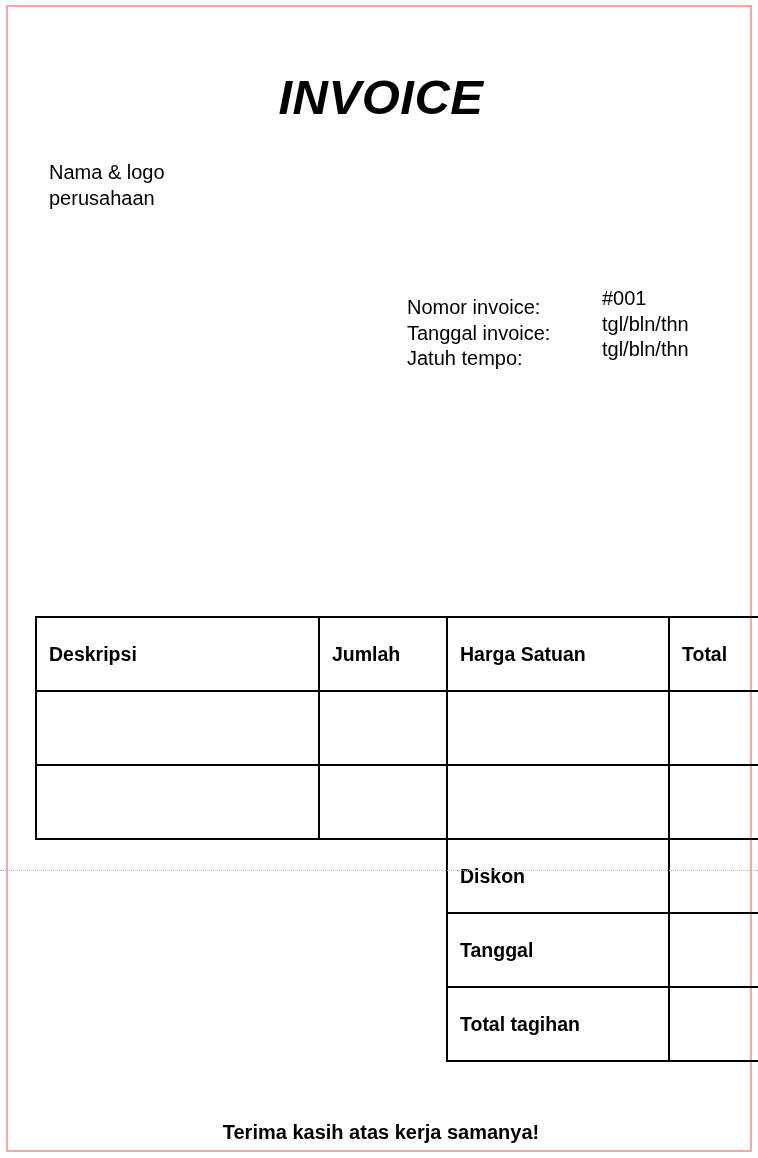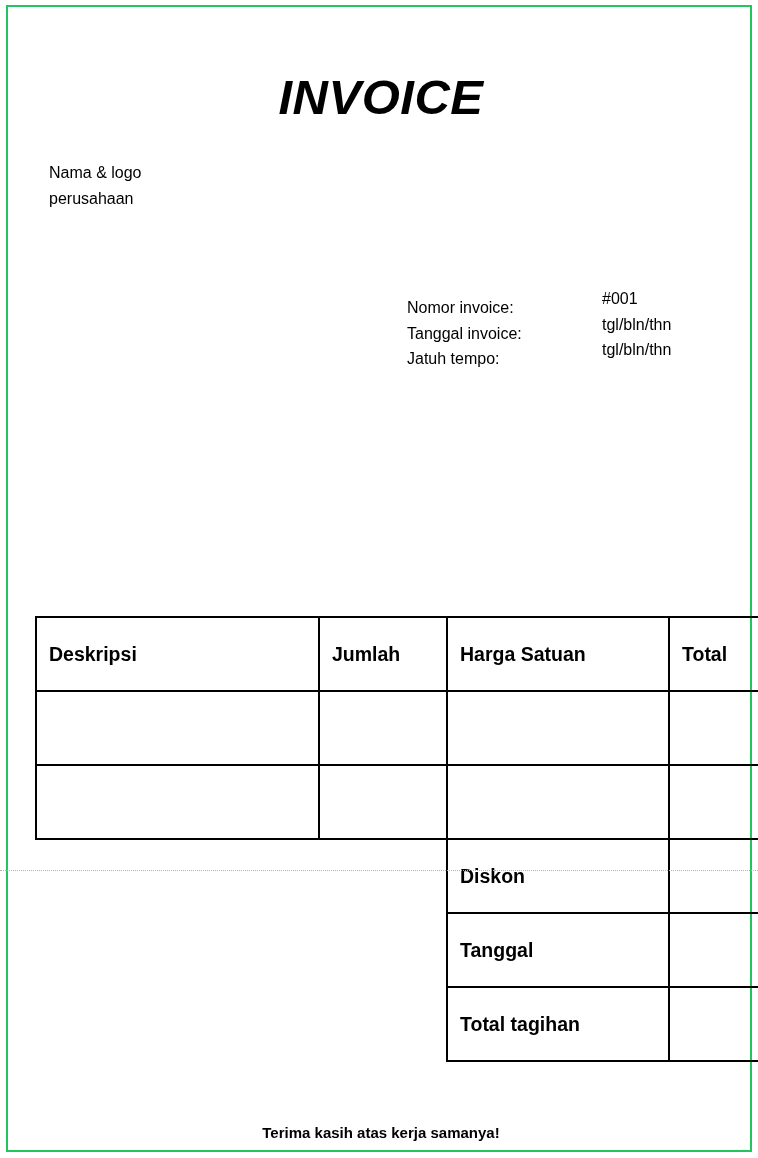--- a/index.html
+++ b/index.html
@@ -17,21 +17,21 @@
   }
 
   
   #page-sheet {
     position: absolute;
     left: 6px;
     top: 5px;
     width: 746px;
     height: 1147px;
     box-sizing: border-box;
-    border: 2px solid #22c55e;
+    border: 2px solid #fca5a5;
     background: #ffffff;
   }
 
   
   #page-break-guide {
     position: absolute;
     left: 0;
     top: 870px;
     width: 758px;
     height: 0;
@@ -49,40 +49,40 @@
     font-size: 49px;
     font-weight: bold;
     font-style: italic;
     letter-spacing: 0.5px;
     line-height: 1;
   }
 
   
   .text-block {
     position: absolute;
-    font-size: 16px;
+    font-size: 20px;
     line-height: 25.5px;
     white-space: pre;
   }
   .bold { font-weight: bold; }
 
   #company-name-block { left: 41px; top: 153px; }
   #company-contact-block { left: 41px; top: 279px; }
   #invoice-meta-labels { left: 399px; top: 288px; }
   #invoice-meta-values { left: 594px; top: 279px; }
   #bill-to-block { left: 41px; top: 428px; }
 
   #terms-block { left: 41px; top: 992px; }
   #thank-you-note {
     position: absolute;
     left: 0;
     top: 1113px;
     width: 746px;
     text-align: center;
-    font-size: 15px;
+    font-size: 20px;
     font-weight: bold;
     line-height: 25px;
   }
 
   
   #items-table {
     position: absolute;
     left: 27px;
     top: 609px;
     width: 690px;

